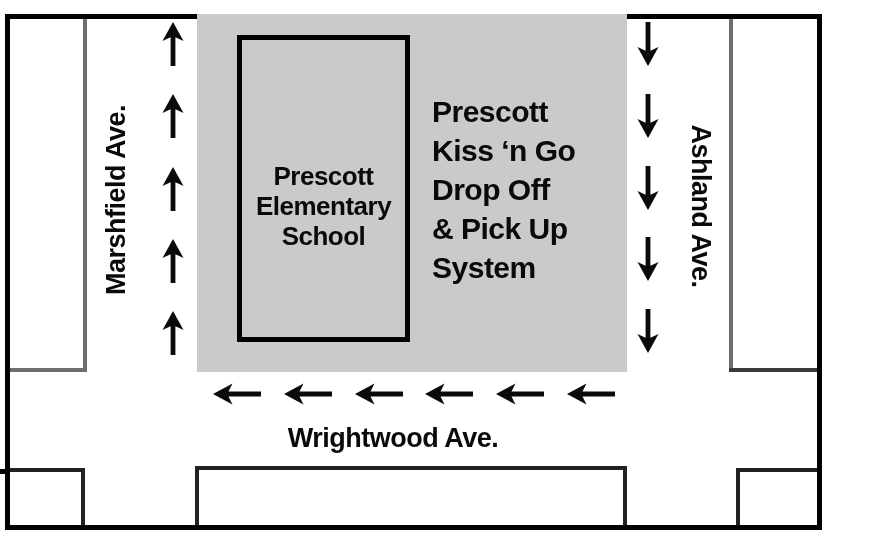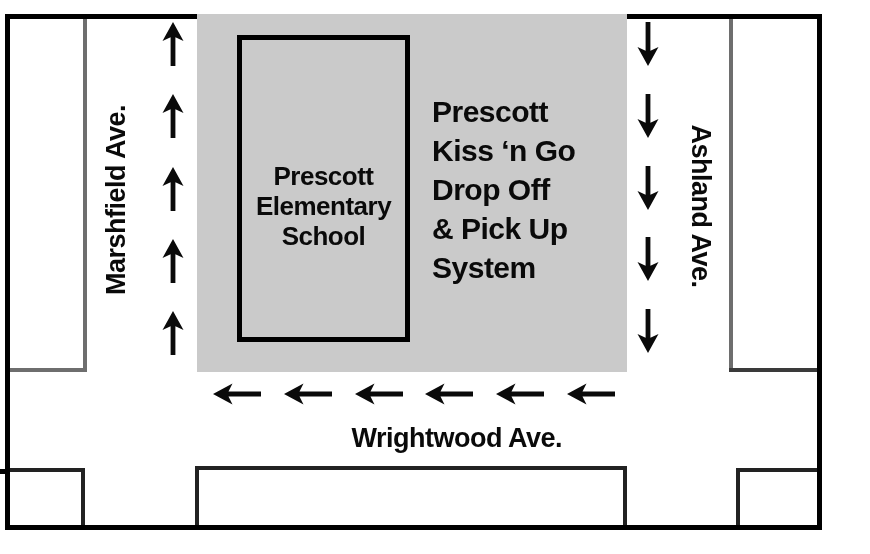--- a/index.html
+++ b/index.html
@@ -29,21 +29,21 @@
     position:absolute;left:432px;top:92px;
     font-weight:bold;font-size:30px;line-height:39px;white-space:pre-line;
     letter-spacing:-0.5px;
   }
   .street-label{
     position:absolute;width:300px;height:32px;text-align:center;
     font-weight:bold;font-size:27px;line-height:32px;letter-spacing:-0.5px;
   }
   .street-label.marshfield{left:-34px;top:184px;transform:rotate(-90deg);}
   .street-label.ashland{left:551px;top:190px;transform:rotate(90deg);}
-  .street-label.wrightwood{left:262px;top:422px;text-align:right;}
+  .street-label.wrightwood{left:243px;top:422px;}
   .lane{position:absolute;display:flex;}
   .lane.vertical{flex-direction:column;justify-content:space-between;align-items:center;}
   .lane.horizontal{flex-direction:row;justify-content:space-between;align-items:center;}
   .lane.marshfield-lane{left:162px;top:22px;width:22px;height:333px;}
   .lane.ashland-lane{left:637px;top:22px;width:22px;height:331px;}
   .lane.wrightwood-lane{left:213px;top:383px;width:402px;height:22px;}
   .block-line{position:absolute;}
   .tl-v{left:83px;top:19px;width:4px;height:349px;background:#6e6e6e;}
   .tl-h{left:10px;top:368px;width:77px;height:4px;background:#6e6e6e;}
   .tr-v{left:729px;top:19px;width:4px;height:349px;background:#6e6e6e;}

